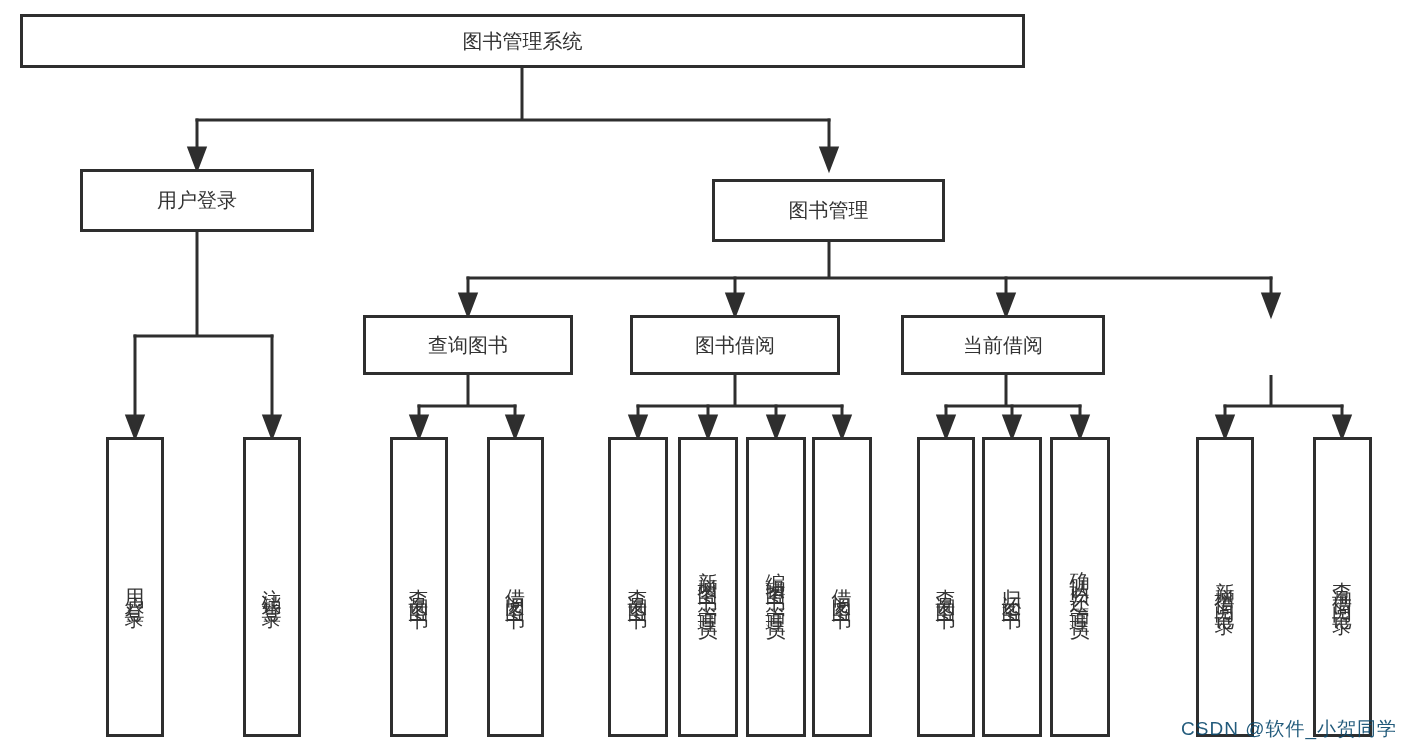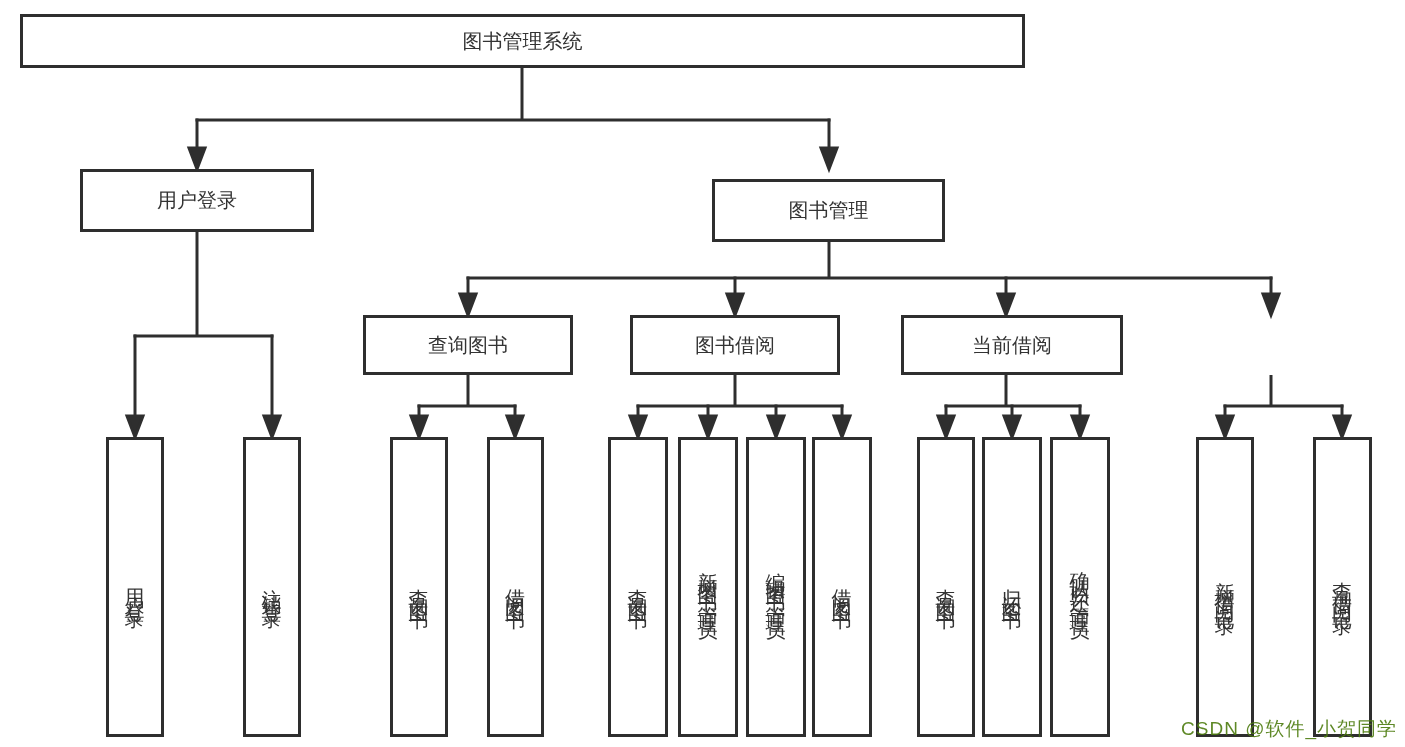--- a/index.html
+++ b/index.html
@@ -41,21 +41,21 @@
     color: #333333;
     white-space: nowrap;
   }
 
   
   .root-box   { left: 20px;   top: 14px;  width: 1005px; height: 54px; }
   .l2-a       { left: 80px;   top: 169px; width: 234px;  height: 63px; }
   .l2-b       { left: 712px;  top: 169px; width: 233px;  height: 63px; margin-top: 10px; }
   .l3-1       { left: 363px;  top: 315px; width: 210px;  height: 60px; }
   .l3-2       { left: 630px;  top: 315px; width: 210px;  height: 60px; }
-  .l3-3       { left: 901px;  top: 315px; width: 222px;  height: 60px; }
+  .l3-3       { left: 901px;  top: 315px; width: 204px;  height: 60px; }
   .l3-4       { left: 1165px; top: 315px; width: 212px;  height: 60px; }
 
   
   .leaf { top: 437px; height: 300px; }
   .u1 { left: 106px;  width: 58px; }
   .u2 { left: 243px;  width: 58px; }
   .n1 { left: 390px;  width: 58px; }
   .n2 { left: 487px;  width: 57px; }
   .b1 { left: 608px;  width: 60px; }
   .b2 { left: 678px;  width: 60px; }
@@ -66,21 +66,21 @@
   .c3 { left: 1050px; width: 60px; }
   .r1 { left: 1196px; width: 58px; }
   .r2 { left: 1313px; width: 59px; }
 
   .watermark {
     position: absolute;
     right: 8px;
     bottom: 5px;
     font-size: 19px;
     letter-spacing: 1px;
-    color: #4d7c0f;
+    color: #0c4a6e;
     opacity: 0.9;
     z-index: 5;
     white-space: nowrap;
   }
 </style>
 </head>
 <body>
 
 <div class="canvas">
 

